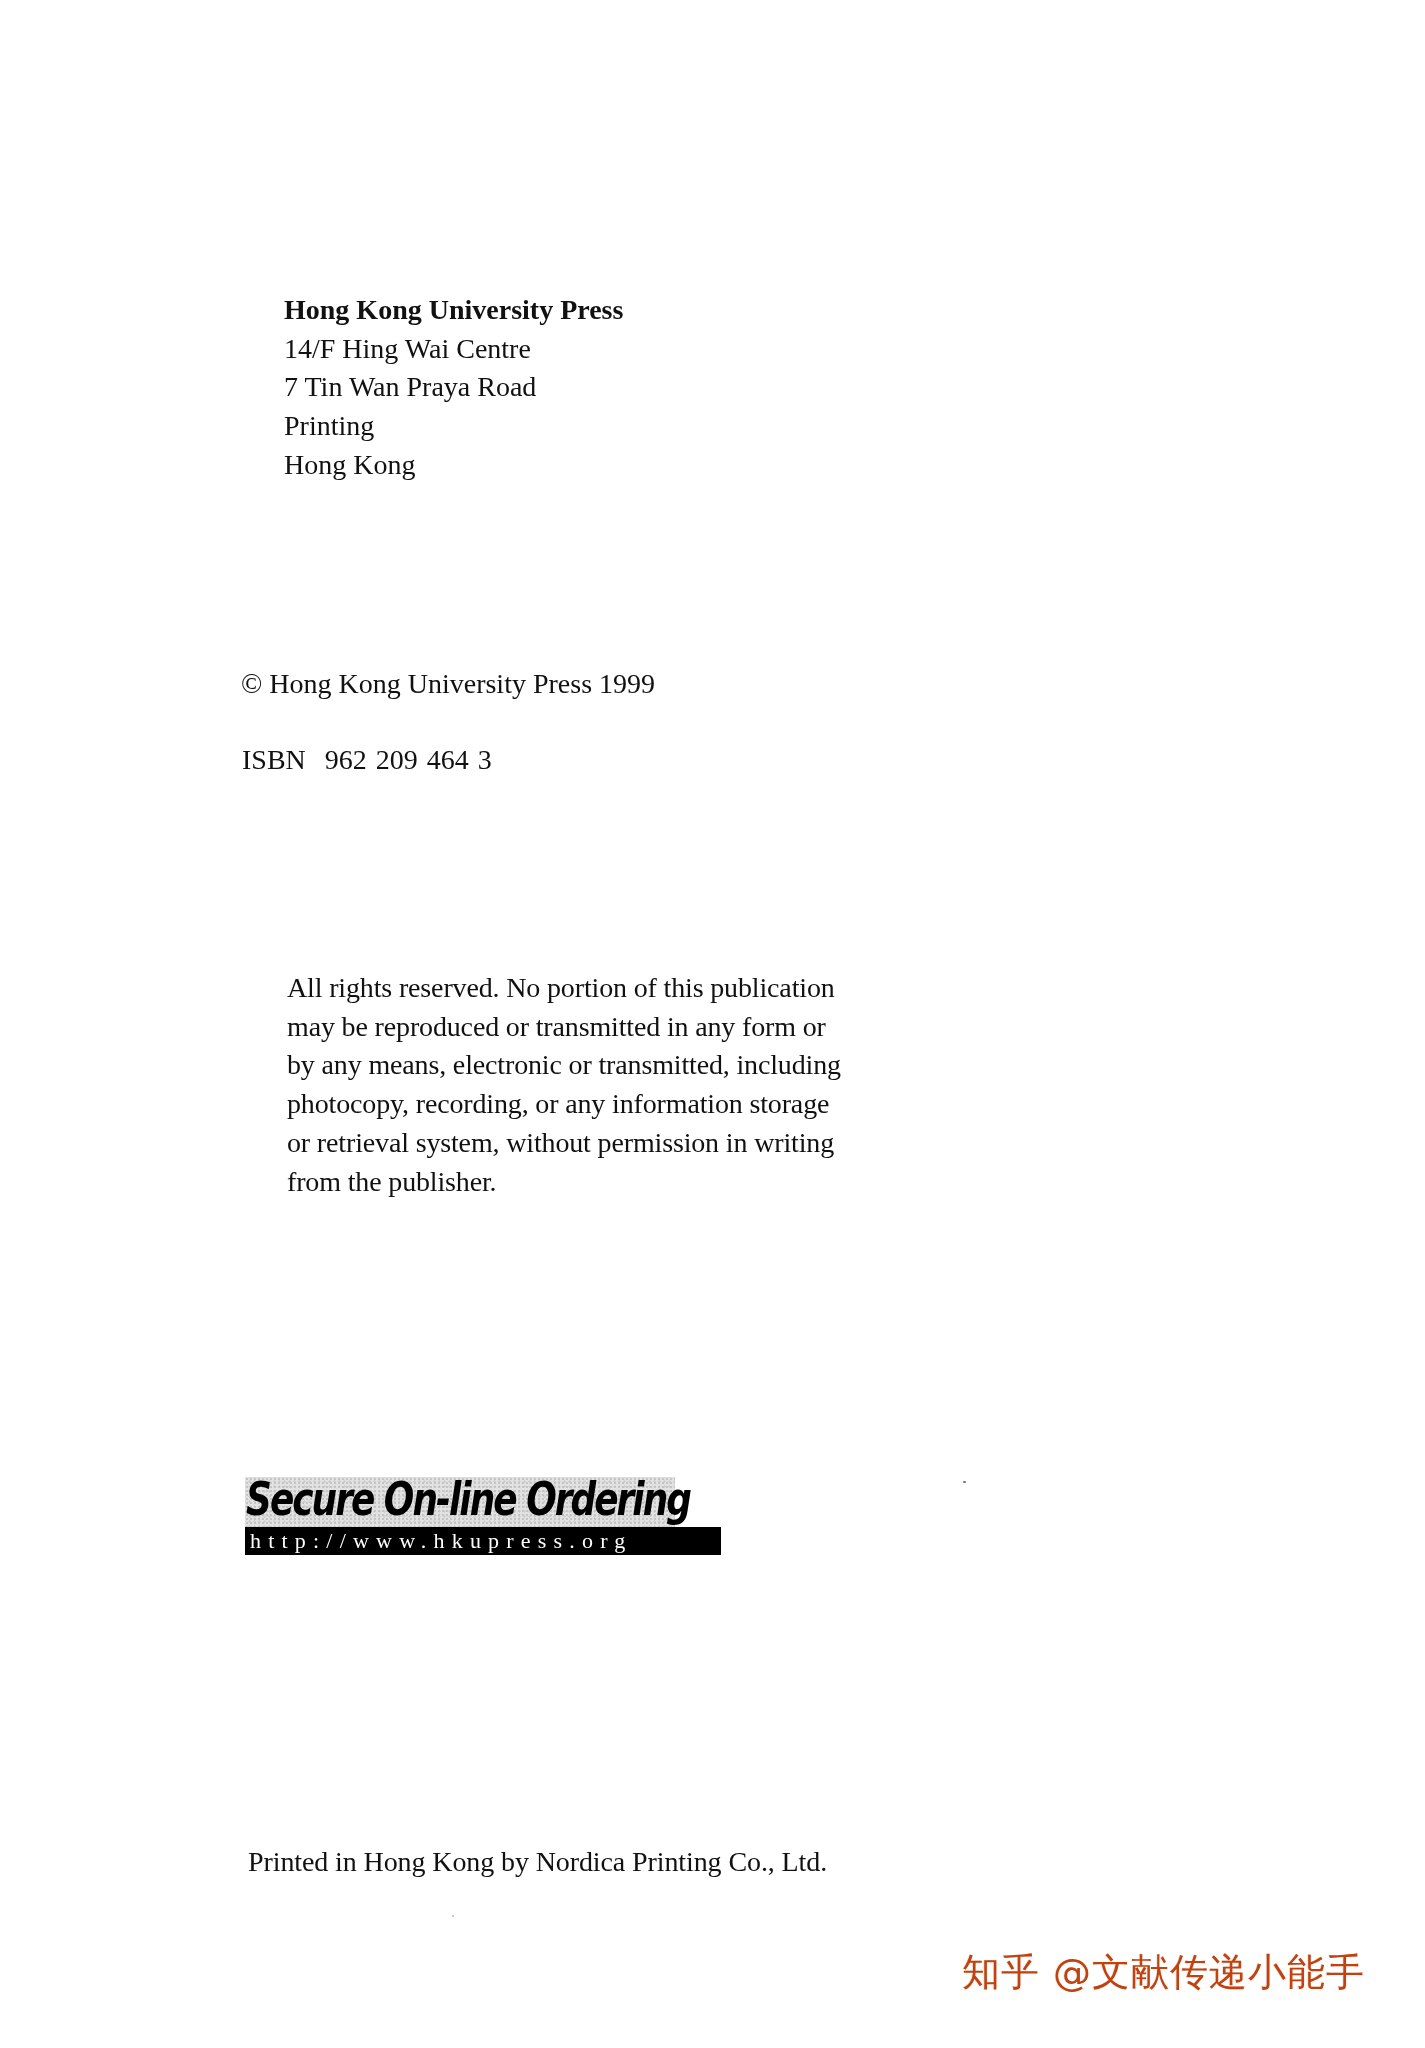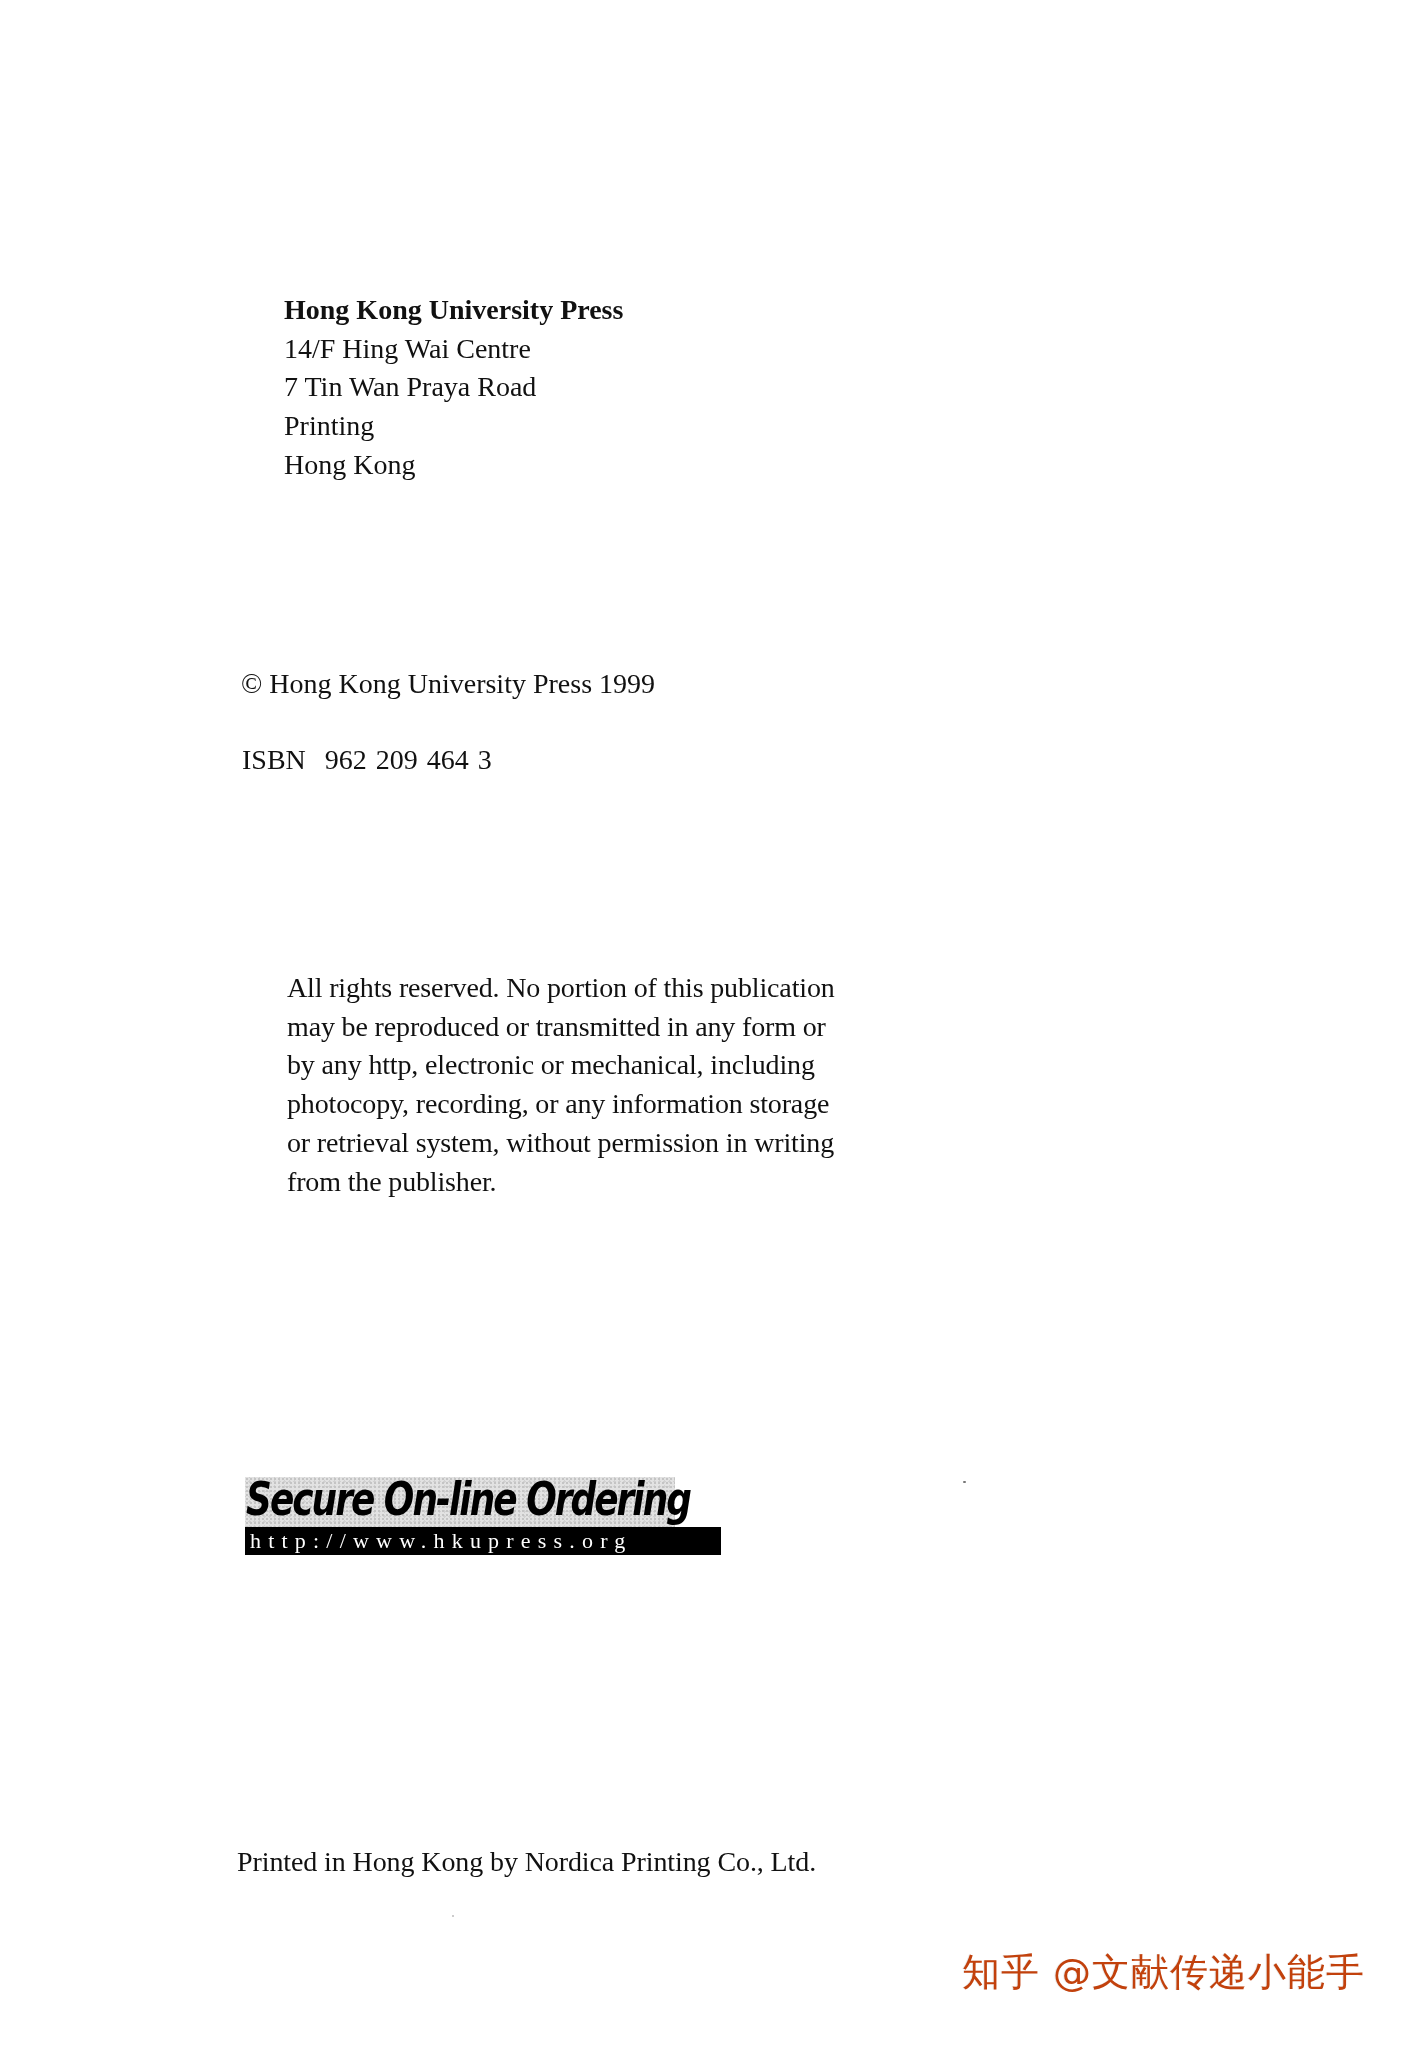--- a/index.html
+++ b/index.html
@@ -29,21 +29,21 @@
       white-space: nowrap;
     }
     .line { display: block; margin-left: 44px; }
     .bold { font-weight: bold; }
 
     .address { top: 291px; }
     .copyright { top: 665px; left: 241px; }
     .isbn { top: 741px; left: 242px; word-spacing: 2px; }
     .isbn .sep { display: inline-block; width: 10px; }
     .rights { top: 969px; left: 243px; letter-spacing: -0.15px; }
-    .printed { top: 1843px; left: 237px; letter-spacing: -0.1px; text-align: center; }
+    .printed { top: 1843px; left: 248px; letter-spacing: -0.1px; text-align: center; }
 
     
     .logo {
       position: absolute;
       left: 245px;
       top: 1477px;
       width: 435px;
       height: 80px;
     }
     .logo-bg {
@@ -123,21 +123,21 @@
   <div class="block copyright">© Hong Kong University Press 1999</div>
 
   <div class="block isbn">
     <span>ISBN</span><span class="sep"></span>
     <span>962 209 464 3</span>
   </div>
 
   <div class="block rights">
     <span class="line">All rights reserved. No portion of this publication</span>
     <span class="line">may be reproduced or transmitted in any form or</span>
-    <span class="line">by any http, electronic or mechanical, including</span>
+    <span class="line">by any means, electronic or transmitted, including</span>
     <span class="line">photocopy, recording, or any information storage</span>
     <span class="line">or retrieval system, without permission in writing</span>
     <span class="line">from the publisher.</span>
   </div>
 
   <div class="logo">
     <div class="logo-bg"></div>
     <div class="logo-title">Secure On-line Ordering</div>
     <div class="logo-strip">
       <span>http://www.hkupress.org</span>

